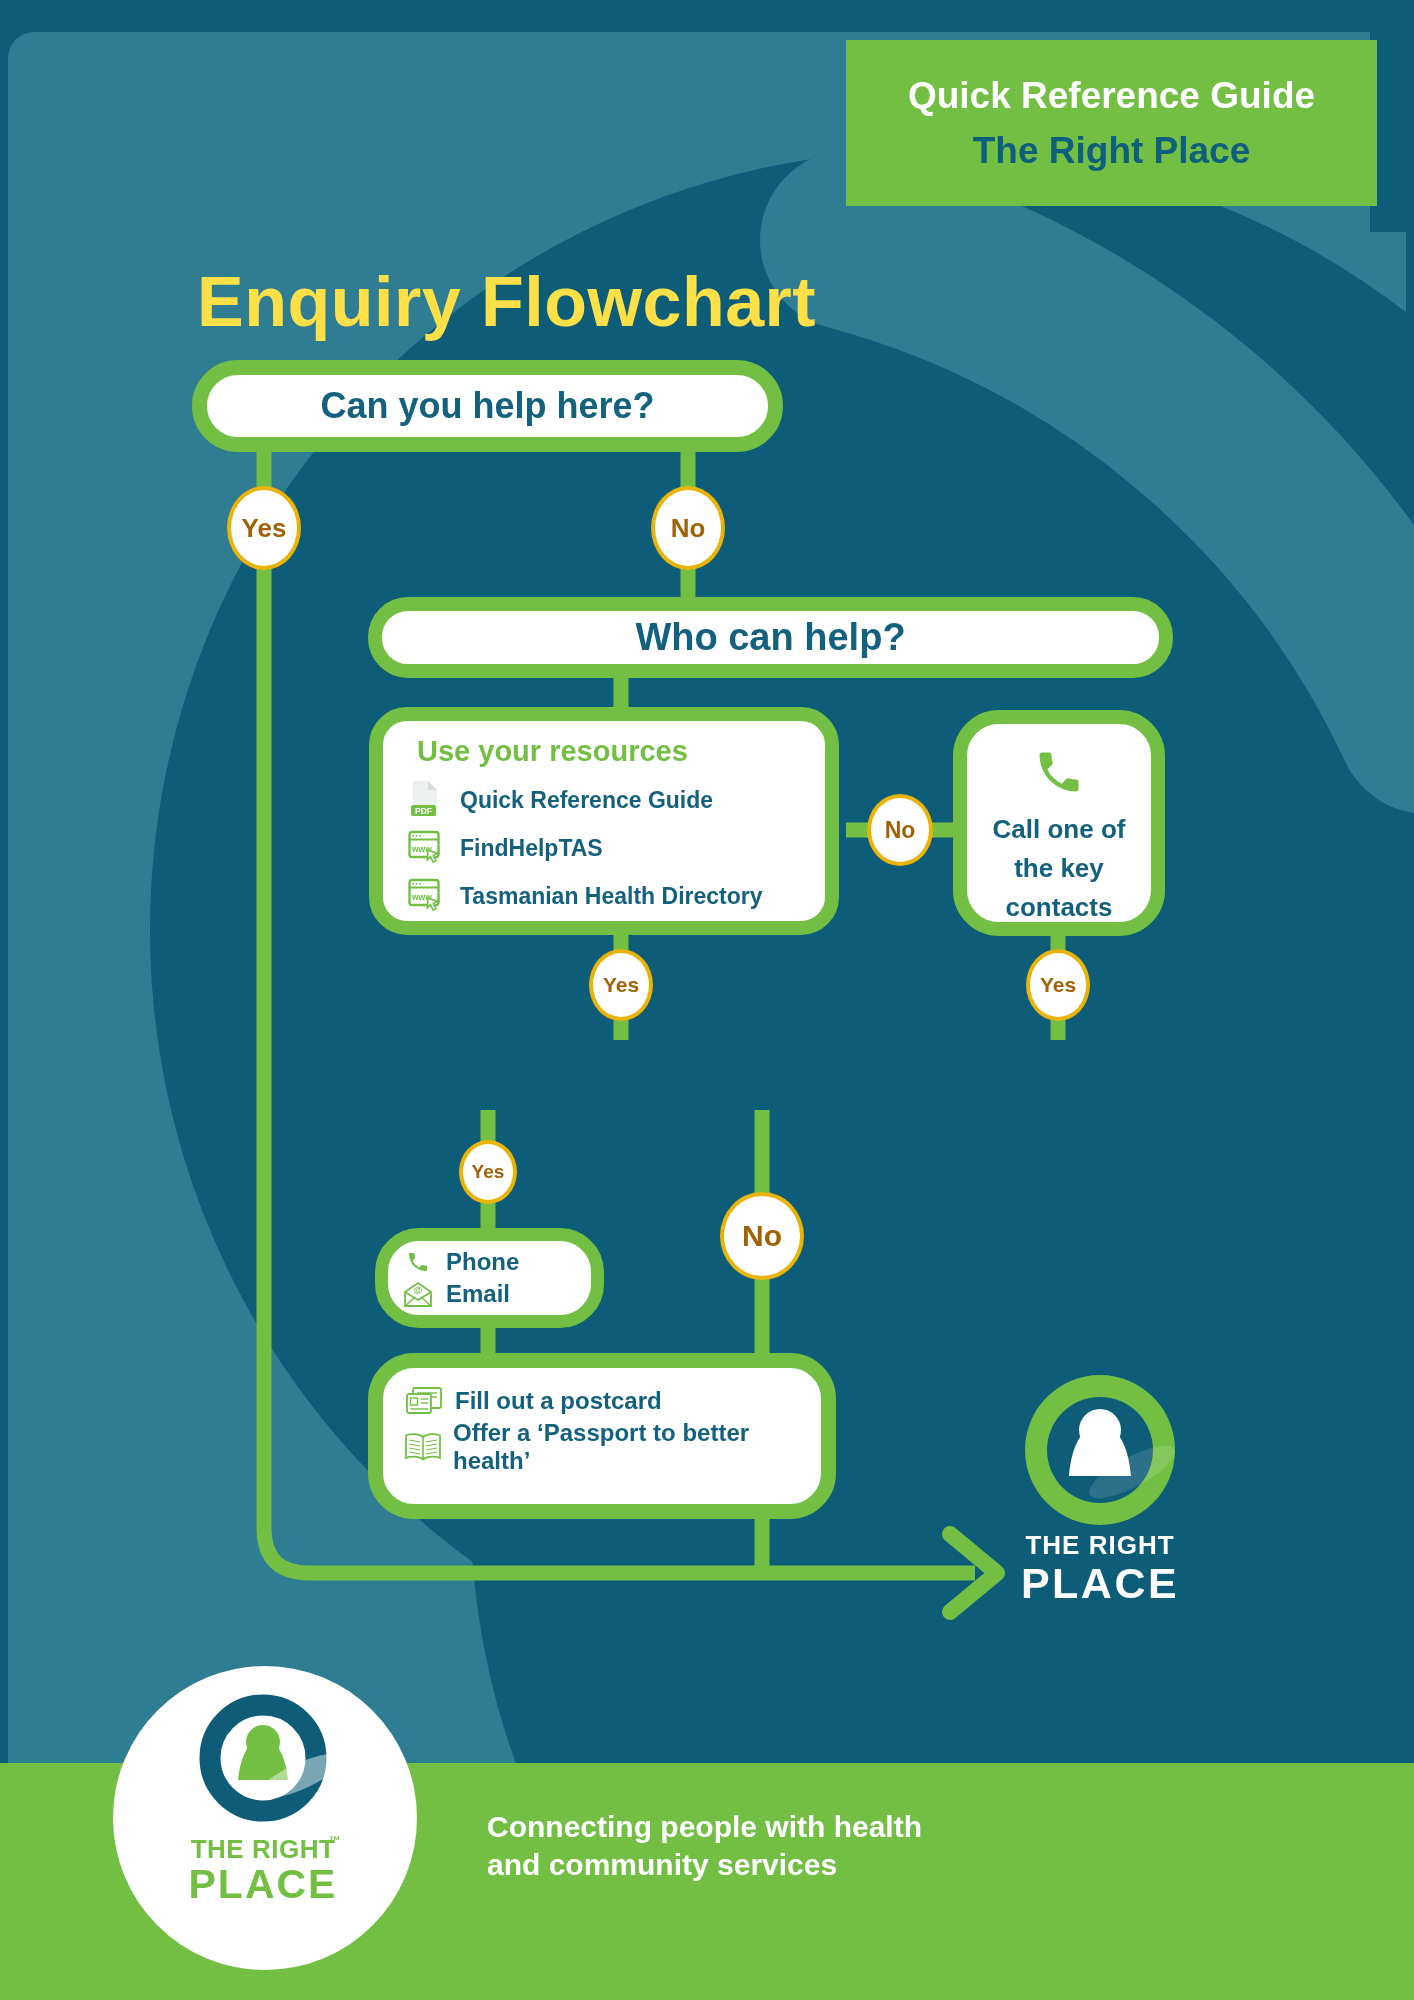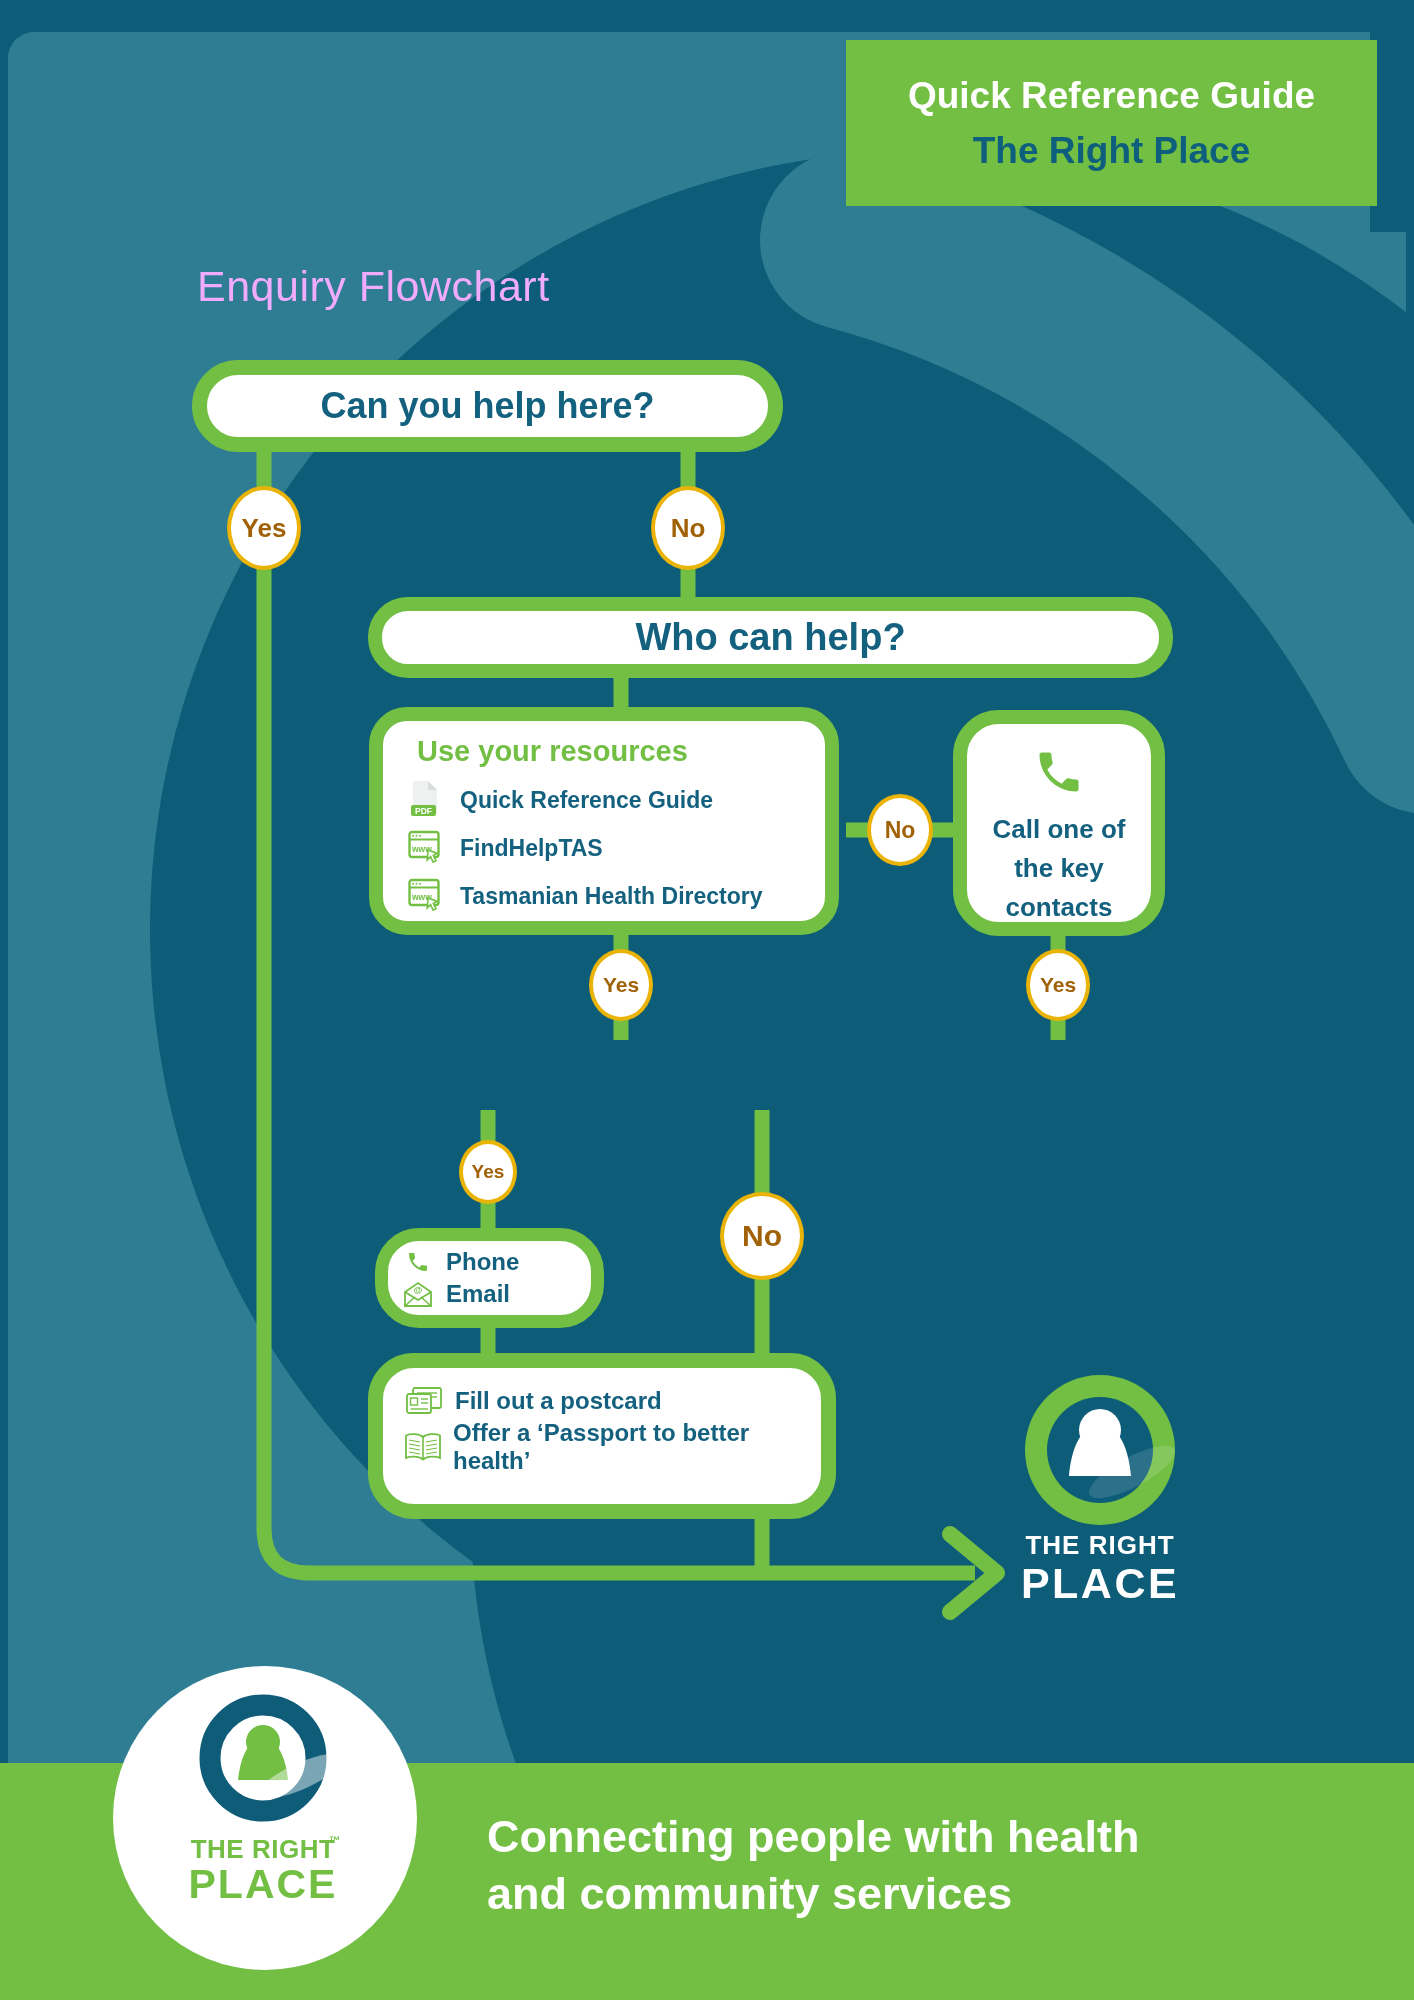--- a/index.html
+++ b/index.html
@@ -19,22 +19,22 @@
 
   .badge {
     position:absolute; left:846px; top:40px; width:531px; height:166px;
     background:#72BF44; display:flex; flex-direction:column; align-items:center; justify-content:center;
     font-weight:bold; font-size:37px; line-height:1.5;
   }
   .badge .l1 { color:#ffffff; }
   .badge .l2 { color:#0E5F7D; }
 
   .page-title {
-    position:absolute; left:197px; top:262px; color:#f0abfc;
-    font-size:43px; font-weight:normal; letter-spacing:0.5px;
+    position:absolute; left:197px; top:262px; color:#fde047;
+    font-size:70px; font-weight:bold; letter-spacing:0.5px;
   }
 
   .box-q1    { left:192px; top:360px;  width:591px; height:92px;  border-radius:46px; font-size:36px; border-width:15px;}
   .box-q2    { left:368px; top:597px;  width:805px; height:81px;  border-radius:40px; font-size:38px; }
   .box-res   { left:369px; top:707px;  width:470px; height:228px; border-radius:38px; }
   .box-call  { left:953px; top:710px;  width:212px; height:226px; border-radius:46px;
                display:flex; flex-direction:column; align-items:center; justify-content:flex-start; padding-top:22px;}
   .box-offer { left:368px; top:1034px; width:788px; height:81px;  border-radius:40px; font-size:38px; }
   .box-con   { left:375px; top:1228px; width:229px; height:100px; border-radius:44px; border-width:13px;
                display:flex; flex-direction:column; justify-content:center; padding-left:12px; box-sizing:border-box;}
@@ -69,21 +69,21 @@
   .n-resyes{ left:589px;  top:949px;  width:64px; height:72px; font-size:21px; }
   .n-callyes{left:1026px; top:949px;  width:64px; height:72px; font-size:21px; }
   .n-offyes{ left:459px;  top:1140px; width:58px; height:64px; font-size:19px; }
   .n-offno { left:720px;  top:1192px; width:84px; height:88px; font-size:30px; }
 
   
   .logo-right { position:absolute; left:1010px; top:1365px; }
   .logo-right text { font-family:"Liberation Sans", sans-serif; font-weight:bold; fill:#ffffff; }
 
   .footer-band { position:absolute; left:0; top:1763px; width:1414px; height:237px; background:#72BF44; }
-  .tagline { position:absolute; left:487px; top:1808px; color:#fff; font-size:45px; font-weight:bold; line-height:1.27; }
+  .tagline { position:absolute; left:487px; top:1808px; color:#fff; font-size:30px; font-weight:bold; line-height:1.27; }
   .logo-footer { position:absolute; left:105px; top:1640px; }
   .logo-footer text { font-family:"Liberation Sans", sans-serif; font-weight:bold; fill:#72BF44; }
 </style>
 </head>
 <body>
 
 <div class="page">
 
   <svg class="bg" width="1414" height="2000" viewBox="0 0 1414 2000">
 

